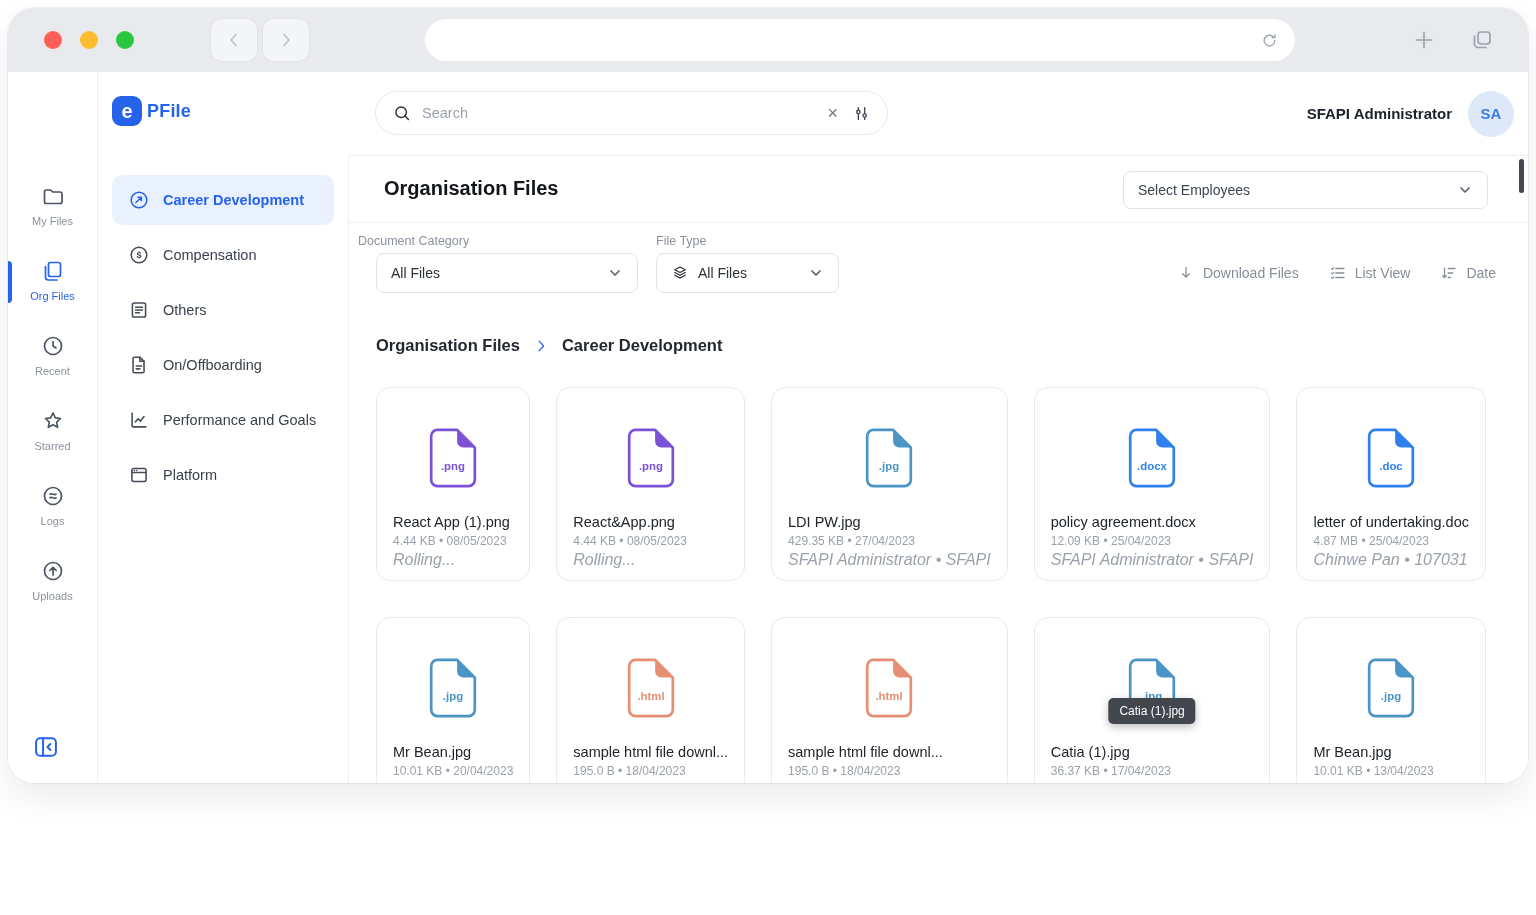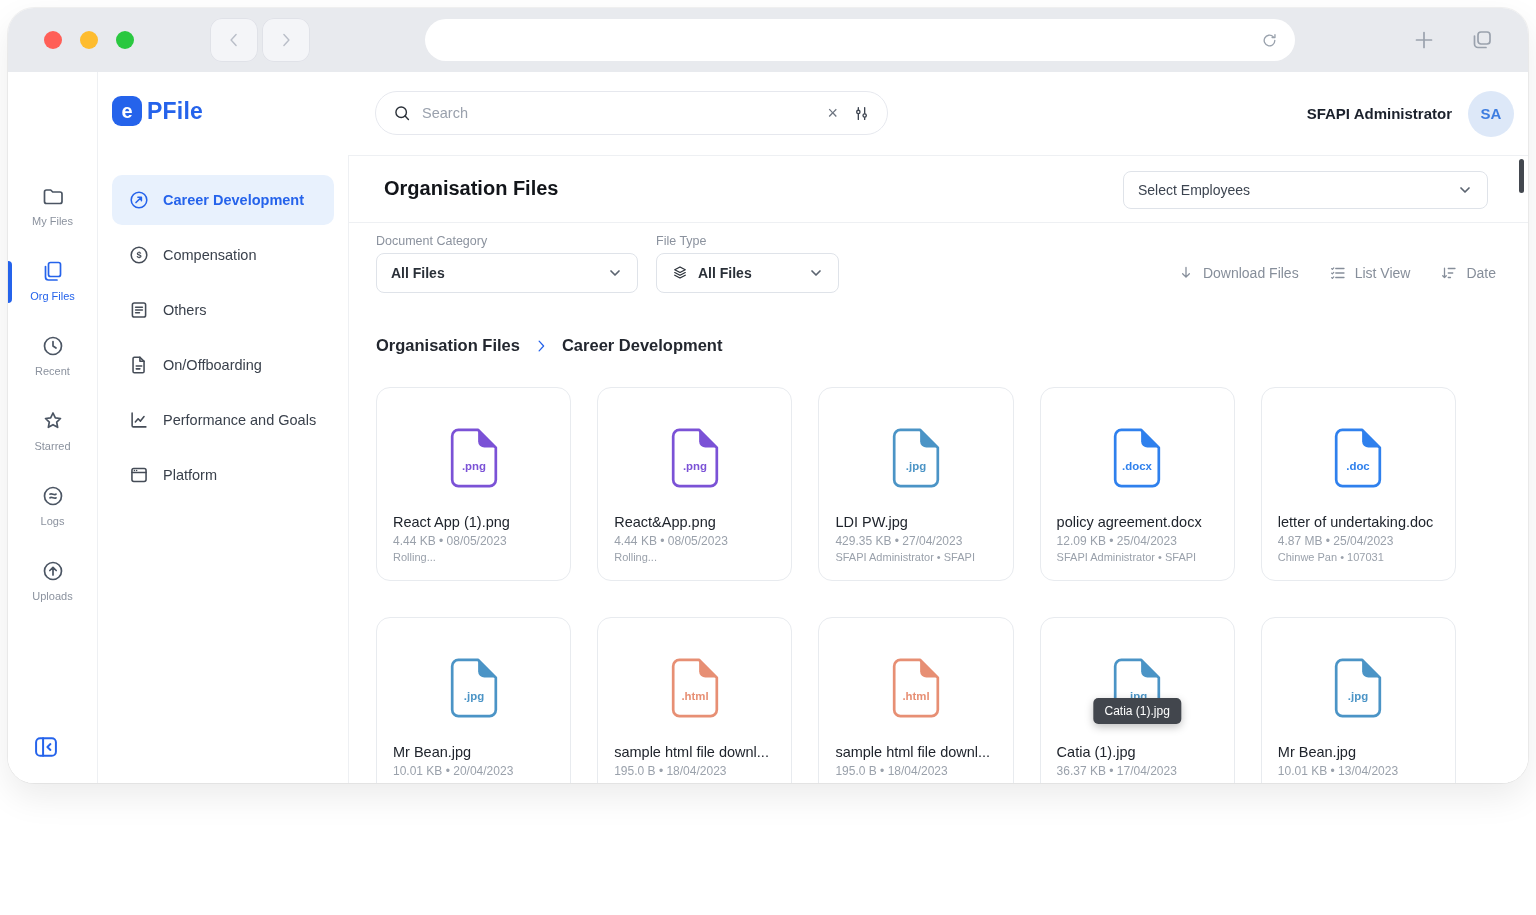--- a/index.html
+++ b/index.html
@@ -25,21 +25,21 @@
   .chrome-right .cbtn { display:flex; cursor:pointer; }
 
   
   .app { position:absolute; left:0; top:64px; width:100%; height:711px; background:#fff; }
 
   
   .app-header { position:absolute; left:90px; right:0; top:0; height:83px; background:#fff; }
   .brand { position:absolute; left:14px; top:24px; display:flex; align-items:center; gap:5px; cursor:pointer; }
   .brand-badge { width:30px; height:30px; border-radius:9px; background:var(--accent,#2563eb); color:#fff;
                  font-weight:700; font-size:20px; display:flex; align-items:center; justify-content:center; }
-  .brand-name { font-size:23px; font-weight:800; color:var(--accent,#2563eb); letter-spacing:.2px; }
+  .brand-name { font-size:18px; font-weight:800; color:var(--accent,#2563eb); letter-spacing:.2px; }
   .searchbar { position:absolute; left:277px; top:19px; width:513px; height:44px; border:1px solid #e6e8ee;
                border-radius:22px; display:flex; align-items:center; padding:0 16px; gap:10px; background:#fff; }
   .searchbar input { flex:1; border:none; outline:none; font-size:14.5px; color:#333; background:transparent; }
   .searchbar input::placeholder { color:#9aa1ad; }
   .search-clear { color:#6f7682; font-size:18px; line-height:1; cursor:pointer; }
   .search-filter { color:#3d4450; display:flex; cursor:pointer; margin-left:4px; }
   .userbox { position:absolute; right:14px; top:0; height:83px; display:flex; align-items:center; gap:16px; }
   .username { font-size:15px; font-weight:700; color:#1b212c; }
   .avatar { width:46px; height:46px; border-radius:50%; background:#dde8f8; color:#3d7de0; font-weight:700;
             font-size:15px; display:flex; align-items:center; justify-content:center; cursor:pointer; }
@@ -69,44 +69,44 @@
           border-top:1px solid #eef0f3; background:#fff; }
   .title-row { position:absolute; left:0; right:0; top:0; height:67px; border-bottom:1px solid #eef0f3; }
   .page-title { position:absolute; left:35px; top:21px; font-size:20px; font-weight:700; color:#12151a; }
   .select-box { position:absolute; height:38px; border:1px solid #dfe3e9; border-radius:8px; background:#fff;
                 display:flex; align-items:center; justify-content:space-between; padding:0 14px; font-size:14px;
                 color:#3c4450; cursor:pointer; }
   .select-employees { right:40px; top:15px; width:365px; }
   .chev { color:#5b6470; display:flex; }
 
   .filter-label { position:absolute; top:78px; font-size:12.5px; color:#8b929e; }
-  .lbl-cat { left:27px; } .lbl-type { left:307px; }
+  .lbl-cat { left:9px; } .lbl-type { left:307px; }
   .dd-cat { left:27px; top:97px; width:262px; height:40px; }
   .dd-type { left:307px; top:97px; width:183px; height:40px; }
   .dd-type .ddl { display:flex; align-items:center; gap:9px; }
-  .dd-val { font-weight:700; color:#2a3038; }
+  .dd-val { font-weight:400; color:#2a3038; }
 
   .actions { position:absolute; right:32px; top:97px; height:40px; display:flex; align-items:center; gap:30px; }
   .action { display:flex; align-items:center; gap:8px; color:#868e9a; font-size:14px; cursor:pointer; }
 
   .breadcrumb { position:absolute; left:27px; top:180px; display:flex; align-items:center; gap:12px; }
   .crumb { font-size:16.5px; font-weight:600; color:#23272f; cursor:pointer; }
   .crumb-sep { color:var(--accent,#2563eb); display:flex; }
 
   .grid { position:absolute; left:27px; top:231px; width:1080px; display:grid;
           grid-template-columns:repeat(5,1fr); column-gap:26px; row-gap:36px; }
   .card { position:relative; background:#fff; border:1px solid #e8ebef; border-radius:14px; height:194px;
           padding:14px 16px; cursor:pointer; }
   .card-iconwrap { height:112px; display:flex; align-items:center; justify-content:center; }
   .file-svg .fbody { fill:#fff; stroke:var(--fc); stroke-width:2.6; stroke-linejoin:round; }
   .file-svg .ffold { fill:var(--fc); }
   .file-svg .fext  { fill:var(--fc); font-family:"Liberation Sans",sans-serif; font-size:11px; font-weight:600; }
   .fname { font-size:14.5px; font-weight:500; color:#20252d; white-space:nowrap; overflow:hidden; text-overflow:ellipsis; }
   .fmeta { margin-top:4px; font-size:12px; color:#9aa1ab; white-space:nowrap; overflow:hidden; }
-  .fowner { margin-top:3px; font-size:11px; color:#9aa1ab; white-space:nowrap; overflow:hidden; }
+  .fowner { margin-top:3px; font-size:16px; color:#9aa1ab; white-space:nowrap; overflow:hidden;font-style:italic; }
   .tooltip { position:absolute; left:50%; transform:translateX(-50%); top:80px; background:#42464d; color:#fff;
              font-size:12px; padding:6px 11px; border-radius:5px; white-space:nowrap; z-index:5;
              box-shadow:0 3px 8px rgba(0,0,0,.25); }
 
   .mini-scrollbar { position:absolute; right:4px; top:3px; width:5px; height:34px; background:#43484f; border-radius:3px; cursor:pointer; }
 
   
   .si { stroke:currentColor; fill:none; stroke-width:1.7; stroke-linecap:round; stroke-linejoin:round; }
   .si .fillglyph { fill:currentColor; stroke:none; font-family:"Liberation Sans",sans-serif; font-weight:700; }
 </style>

